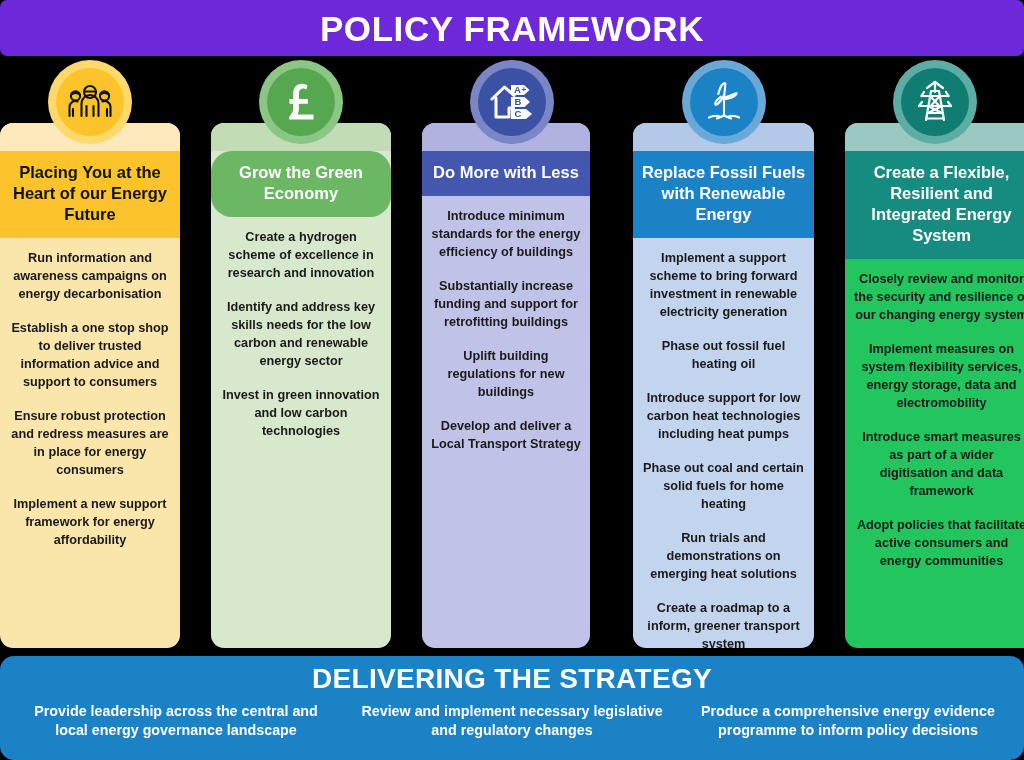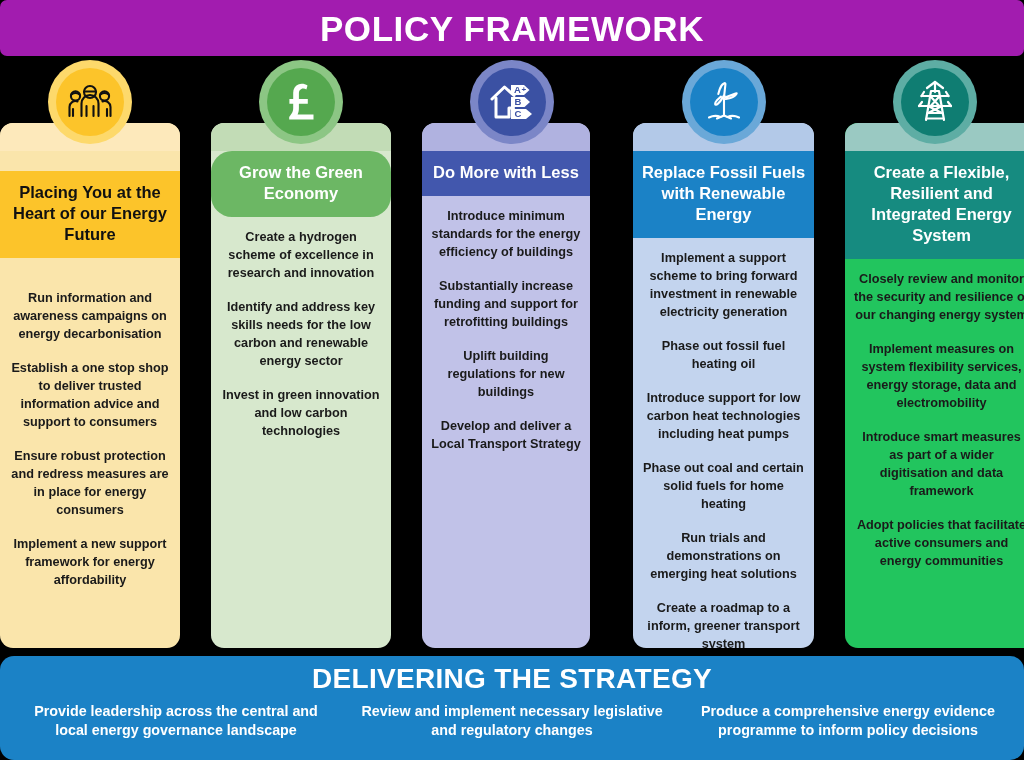--- a/index.html
+++ b/index.html
@@ -19,21 +19,21 @@
     background: #000000;
   }
 
   
   .top-banner {
     position: absolute;
     left: 0;
     top: 0;
     width: 1024px;
     height: 56px;
-    background: #a21caf;
+    background: #6d28d9;
     border-radius: 7px;
     display: flex;
     align-items: center;
     justify-content: center;
   }
   .top-banner-title {
     color: #ffffff;
     font-size: 35px;
     font-weight: bold;
     letter-spacing: 0.6px;
@@ -167,21 +167,21 @@
 <body>
 
 <div id="page">
 
   <div class="top-banner">
     <div class="top-banner-title">POLICY FRAMEWORK</div>
   </div>
 
   <div class="pillars">
 
-    <div class="pillar" id="pillar-0" style="left: 0px; width: 180px; background: rgb(250, 229, 171); gap: 20px;">
+    <div class="pillar" id="pillar-0" style="left: 0px; width: 180px; background: rgb(250, 229, 171);">
       <div class="pillar-shoulder" style="background: rgb(253, 233, 187);"></div>
       <div class="pillar-head dark-text" style="background: rgb(252, 196, 42);">
         <div class="pillar-head-text" style="color: rgb(17, 17, 17);">Placing You at the Heart of our Energy Future</div>
       </div>
       <div class="pillar-body">
         <div class="pillar-item">Run information and awareness campaigns on energy decarbonisation</div>
         <div class="pillar-item">Establish a one stop shop to deliver trusted information advice and support to consumers</div>
         <div class="pillar-item">Ensure robust protection and redress measures are in place for energy consumers</div>
         <div class="pillar-item">Implement a new support framework for energy affordability</div>
       </div>

